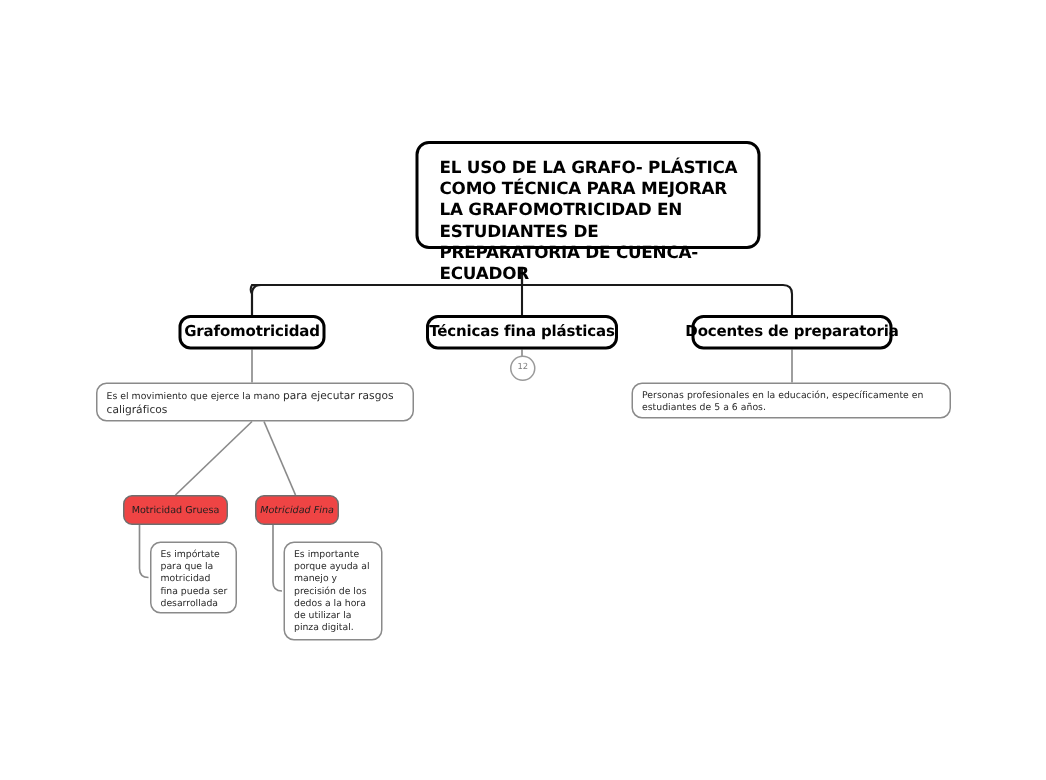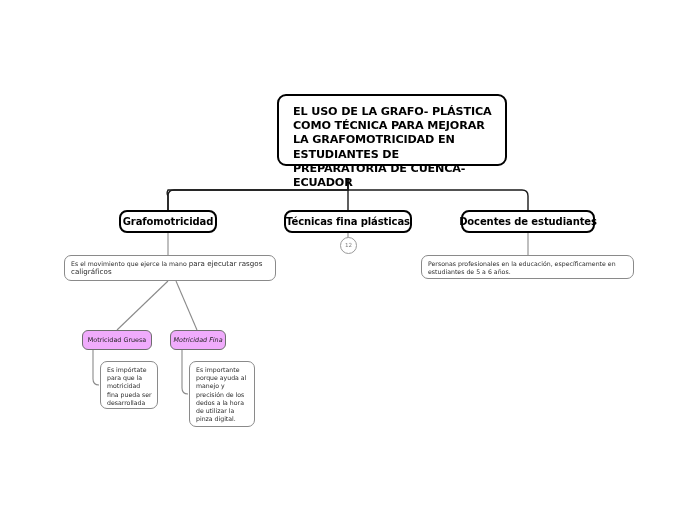--- a/index.html
+++ b/index.html
@@ -96,21 +96,21 @@
     top: 255px;
     width: 213px;
     height: 24px;
     padding: 4px 6px 0 6px;
   }
 
   
   .node-l3 {
     position: absolute;
     box-sizing: border-box;
-    background: #f0abfc;
+    background: #ef4444;
     border: 1px solid #6e6e6e;
     border-radius: 6px;
     height: 20px;
     display: flex;
     align-items: center;
     justify-content: center;
     font-size: 6.4px;
     color: #1f1f1f;
     white-space: nowrap;
     padding: 0 5px;
@@ -180,21 +180,21 @@
 
   <div class="node node-l2 n-grafo">
     <span>Grafomotricidad</span>
   </div>
 
   <div class="node node-l2 n-tec">
     <span>Técnicas fina plásticas</span>
   </div>
 
   <div class="node node-l2 n-doc">
-    <span>Docentes de estudiantes</span>
+    <span>Docentes de preparatoria</span>
   </div>
 
   <div class="badge">
     <span>12</span>
   </div>
 
   <div class="note note-left">
     <span>Es el movimiento que ejerce la mano</span>
     <span class="seg-b">para ejecutar rasgos caligráficos</span>
   </div>

